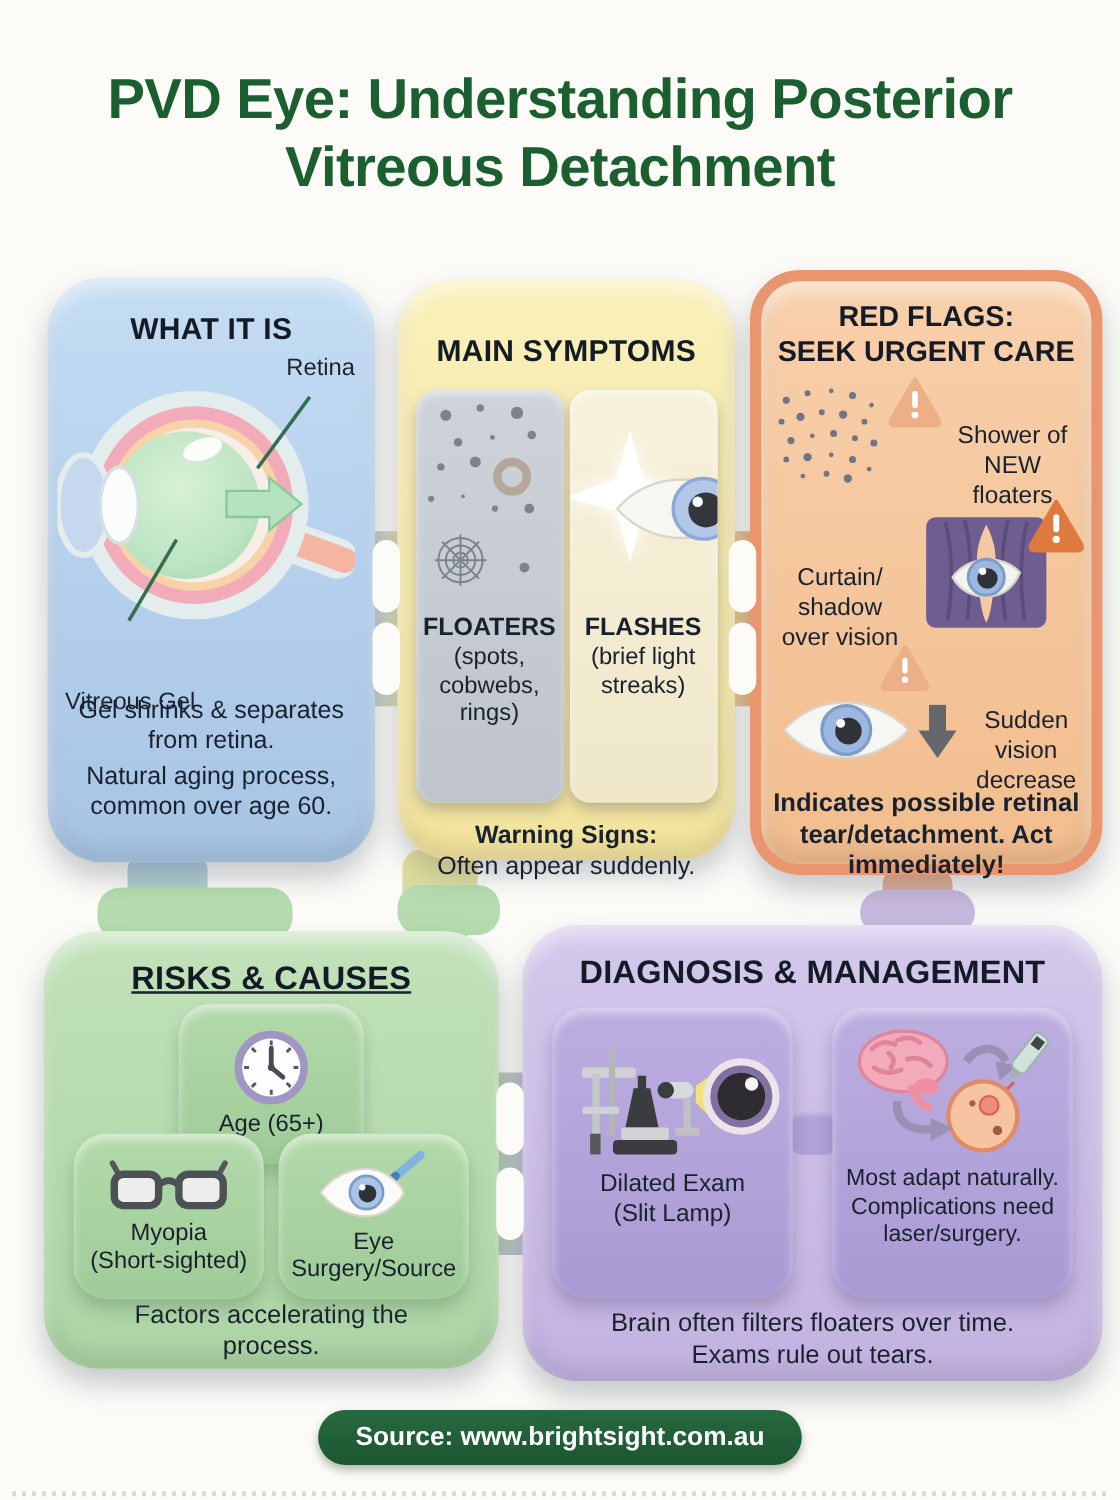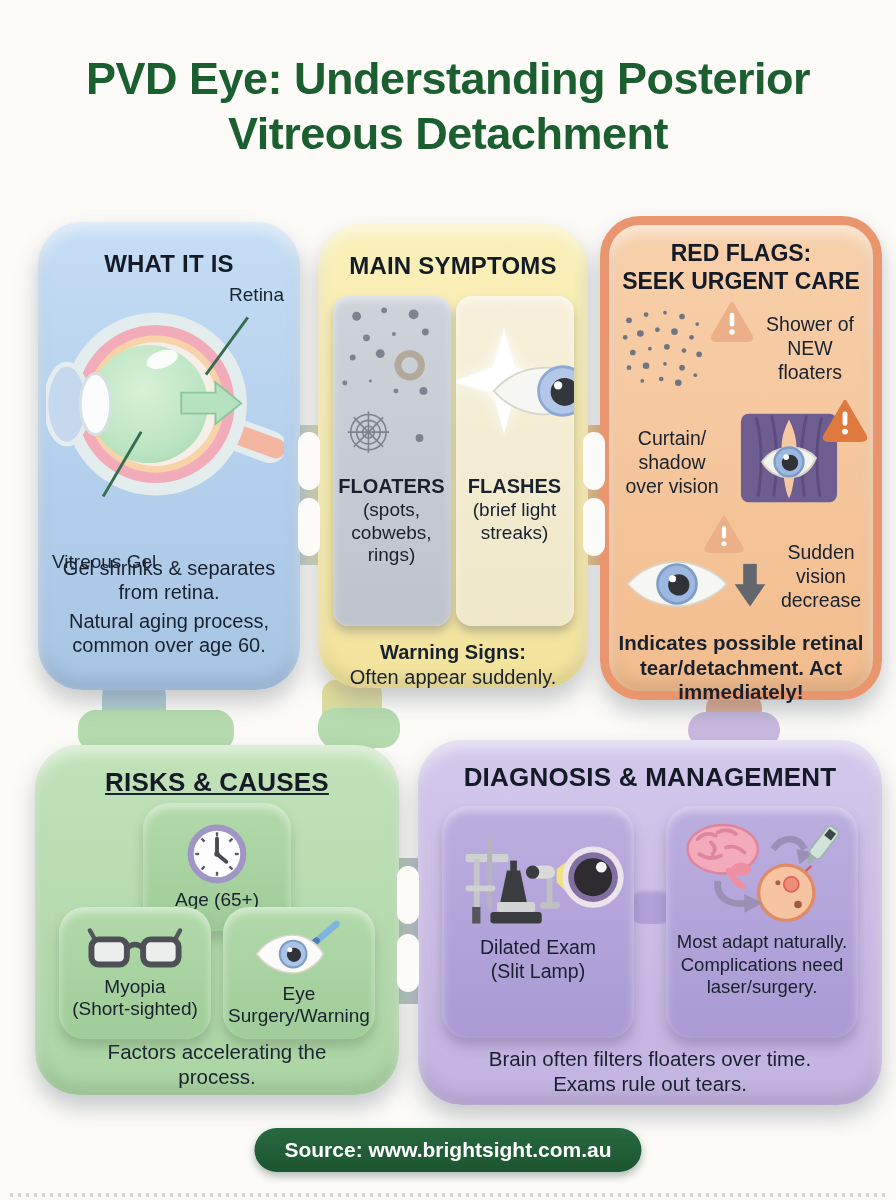--- a/index.html
+++ b/index.html
@@ -43,21 +43,21 @@
   .panel{width:118px;height:330px;border-radius:16px;position:relative;overflow:hidden;
     box-shadow:0 6px 10px rgba(90,95,105,.35), inset 0 4px 8px rgba(255,255,255,.5);}
   .panel-gray{background:linear-gradient(180deg,#ced2d9,#bfc3cc);}
   .panel-cream{background:linear-gradient(180deg,#f7f1dc,#efe7c8);}
   .panel-label{position:absolute;left:0;right:0;top:178px;font-size:19px;line-height:1.2;}
   .panel-label b{font-size:20px;}
   .warning-block{margin-top:14px;font-size:20px;line-height:1.25;}
   
   .oc-head{margin-top:14px;font-size:23px;font-weight:700;line-height:1.22;color:#141b26;}
   .oc-row{position:relative;height:96px;}
-  .oc-text{position:absolute;font-size:19.5px;line-height:1.22;}
+  .oc-text{position:absolute;font-size:19.5px;line-height:1.22;margin-top:24px;}
   .oc-footer{margin-top:4px;font-size:20.5px;font-weight:700;line-height:1.2;padding:0 8px;}
   
   .g-tile{position:absolute;border-radius:26px;
     background:linear-gradient(180deg,#b2d9aa,#9fcc98);
     box-shadow:0 8px 12px rgba(80,110,80,.30), inset 0 5px 8px rgba(255,255,255,.5);
     display:flex;flex-direction:column;align-items:center;justify-content:center;gap:4px;}
   .g-label{font-size:19px;line-height:1.15;}
   .g-footer{position:absolute;bottom:6px;left:50px;right:50px;font-size:20.5px;line-height:1.22;}
   
   .p-tile{position:absolute;border-radius:26px;
@@ -130,21 +130,21 @@
       </svg>
       <span class="anno" style="top:232px;left:14px;margin-top:37px;">Vitreous Gel</span>
     </div>
     <div class="blue-body">
       <p>Gel shrinks &amp; separates from retina.</p>
       <p>Natural aging process, common over age 60.</p>
     </div>
   </div>
 
   <div class="card card-yellow" style="z-index:1;">
-    <h2 style="margin-top:28px;">MAIN SYMPTOMS</h2>
+    <h2 style="margin-top:44px;">MAIN SYMPTOMS</h2>
     <div class="panels">
       <div class="panel panel-gray">
         <svg viewBox="0 0 112 172" style="position:absolute;left:4px;top:4px;width:110px;height:170px;">
           <g fill="#7d838e">
             <circle cx="20" cy="16" r="4.5"></circle>
               <circle cx="48" cy="10" r="3"></circle>
               <circle cx="78" cy="14" r="5"></circle>
             <circle cx="30" cy="38" r="3.5"></circle>
               <circle cx="58" cy="34" r="2"></circle>
               <circle cx="90" cy="32" r="3.5"></circle>
@@ -332,21 +332,21 @@
       <svg viewBox="0 0 110 72" style="width:92px;height:60px;">
         <line x1="100" y1="6" x2="72" y2="30" stroke="#7fb3e0" stroke-width="8" stroke-linecap="round"></line>
         <line x1="76" y1="26" x2="72" y2="30" stroke="#4a7fb5" stroke-width="8" stroke-linecap="round"></line>
         <path d="M4,42 C20,20 48,14 66,24 C76,30 82,37 84,42 C82,47 76,54 66,60 C48,70 20,64 4,42 Z" fill="#fbfbf9" stroke="#d8d5cc" stroke-width="2"></path>
         <circle cx="48" cy="42" r="16" fill="#a9c4e6" stroke="#7e9cc8" stroke-width="2.5"></circle>
         <circle cx="49" cy="43" r="8.5" fill="#2f3338"></circle>
         <circle cx="44" cy="37" r="3" fill="#ffffff"></circle>
       </svg>
       <div class="g-label">
         <div>Eye</div>
-        <div>Surgery/Warning</div>
+        <div>Surgery/Source</div>
       </div>
     </div>
     <div class="g-footer">Factors accelerating the process.</div>
   </div>
 
   <div class="card card-purple" style="z-index:1;">
     <h2 style="margin-top:22px;font-size:26px;">DIAGNOSIS &amp; MANAGEMENT</h2>
     <div class="p-bridge"></div>
     <div class="p-tile" style="left:24px;top:66px;width:192px;height:232px;">
       <svg viewBox="0 0 215 130" style="width:178px;height:108px;margin-top:18px;">

